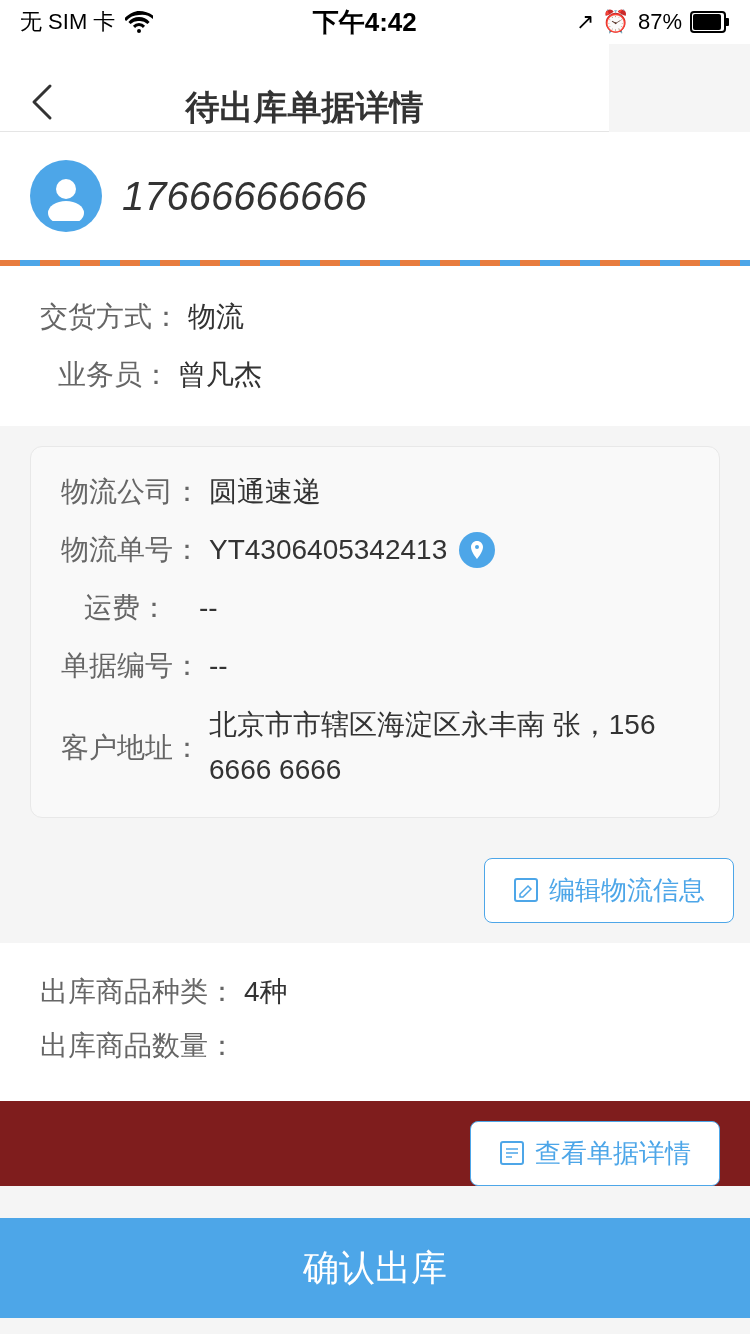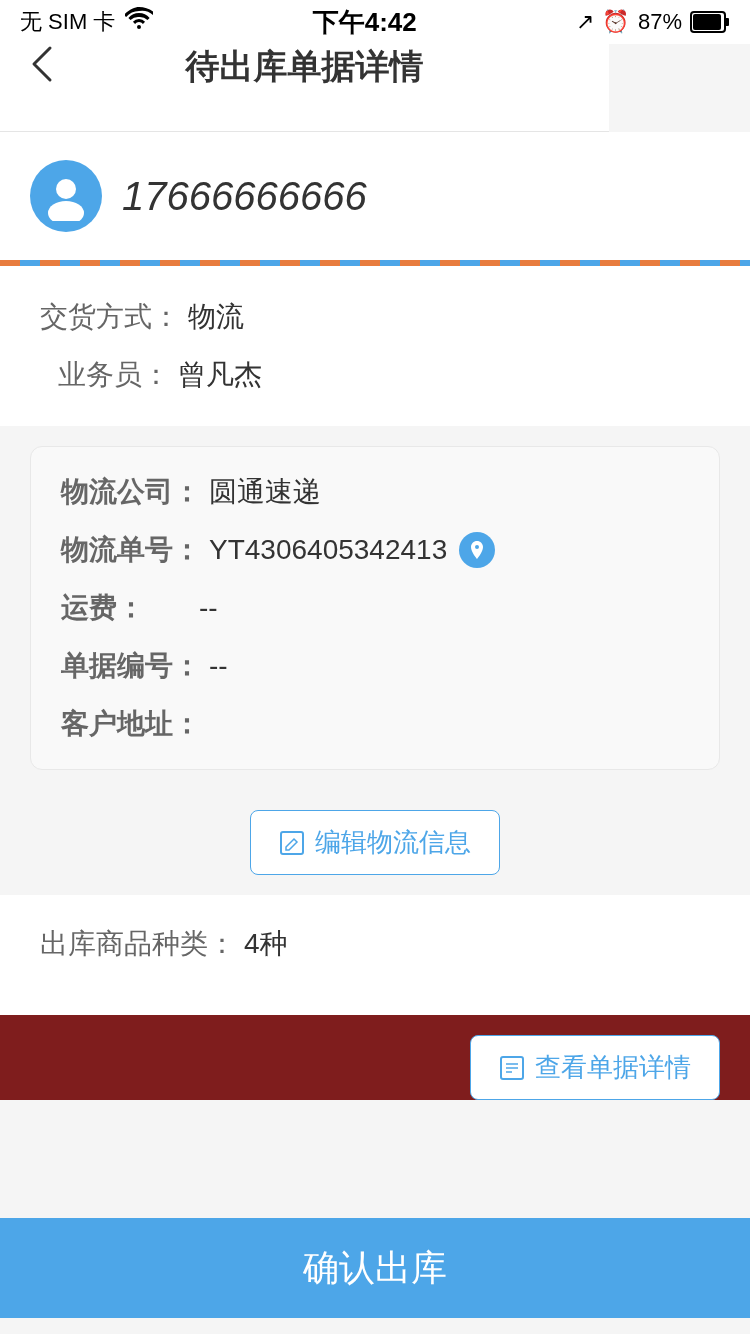--- a/index.html
+++ b/index.html
@@ -20,20 +20,21 @@
       background: #fff;
       display: flex;
       align-items: center;
       justify-content: space-between;
       padding: 0 20px;
       font-size: 24px;
       font-weight: 500;
     }
     .status-bar-left {
       display: flex;
+      align-items: center;
       gap: 10px;
       font-size: 22px;
       color: #000;
     }
     .status-bar-center {
       font-size: 26px;
       font-weight: 600;
       color: #000;
     }
     .status-bar-right {
@@ -43,21 +44,21 @@
       font-size: 22px;
       color: #000;
     }
 
     
     .nav-bar {
       width: 609px;
       height: 88px;
       background: #fff;
       display: flex;
-      align-items: flex-start;
+      align-items: flex-end;
       justify-content: center;
       position: relative;
       border-bottom: 1px solid #e5e5e5;
     }
     .nav-back {
       position: absolute;
       left: 30px;
       font-size: 36px;
       color: #333;
       cursor: pointer;
@@ -157,23 +158,22 @@
       margin-bottom: 16px;
       font-size: 28px;
       line-height: 1.5;
     }
     .logistics-row:last-child {
       margin-bottom: 0;
     }
     .logistics-label {
       color: #666;
       min-width: 130px;
-      text-align: left;
+      text-align: center;
       flex-shrink: 0;
-      font-weight: bold;
     }
     .logistics-value {
       color: #333;
       margin-left: 8px;
       flex: 1;
       display: flex;
       align-items: center;
       gap: 12px;
     }
     .location-icon {
@@ -189,21 +189,21 @@
     .address-value {
       color: #333;
       margin-left: 8px;
       flex: 1;
       line-height: 1.6;
     }
 
     
     .edit-btn-row {
       display: flex;
-      justify-content: center;
+      justify-content: flex-end;
       padding: 20px 16px 0;
     }
     .edit-btn {
       border: 1px solid #4da6e8;
       border-radius: 8px;
       padding: 14px 28px;
       color: #4da6e8;
       font-size: 26px;
       display: flex;
       align-items: center;
@@ -360,20 +360,21 @@
     <div class="logistics-row">
       <span class="logistics-label">运费：</span>
       <span class="logistics-value">--</span>
     </div>
     <div class="logistics-row">
       <span class="logistics-label">单据编号：</span>
       <span class="logistics-value">--</span>
     </div>
     <div class="logistics-row">
       <span class="logistics-label">客户地址：</span>
+      <span class="address-value">北京市市辖区海淀区永丰南  张，156 6666 6666</span>
     </div>
   </div>
 
   <div class="edit-btn-row">
     <button class="edit-btn">
       <svg width="26" height="26" viewBox="0 0 26 26" fill="none">
         <rect x="2" y="2" width="22" height="22" rx="2" stroke="#4da6e8" stroke-width="2" fill="none"></rect>
         <path d="M7 17l8-8 3 3-8 8H7v-3z" stroke="#4da6e8" stroke-width="1.5" fill="none"></path>
       </svg>
       <span>编辑物流信息</span>
@@ -381,20 +382,21 @@
   </div>
 
   <div class="section-divider"></div>
 
   <div class="goods-section">
     <div class="goods-row">
       <span class="goods-label">出库商品种类：</span>
       <span class="goods-value">4种</span>
     </div>
     <div class="goods-row">
+      <span class="goods-label">出库商品数量：</span>
     </div>
   </div>
 
   <div class="view-btn-row">
     <button class="view-btn">
       <svg width="26" height="26" viewBox="0 0 26 26" fill="none">
         <rect x="2" y="2" width="22" height="22" rx="2" stroke="#4da6e8" stroke-width="2" fill="none"></rect>
         <line x1="7" y1="9" x2="19" y2="9" stroke="#4da6e8" stroke-width="1.5"></line>
         <line x1="7" y1="13" x2="19" y2="13" stroke="#4da6e8" stroke-width="1.5"></line>
         <line x1="7" y1="17" x2="13" y2="17" stroke="#4da6e8" stroke-width="1.5"></line>

